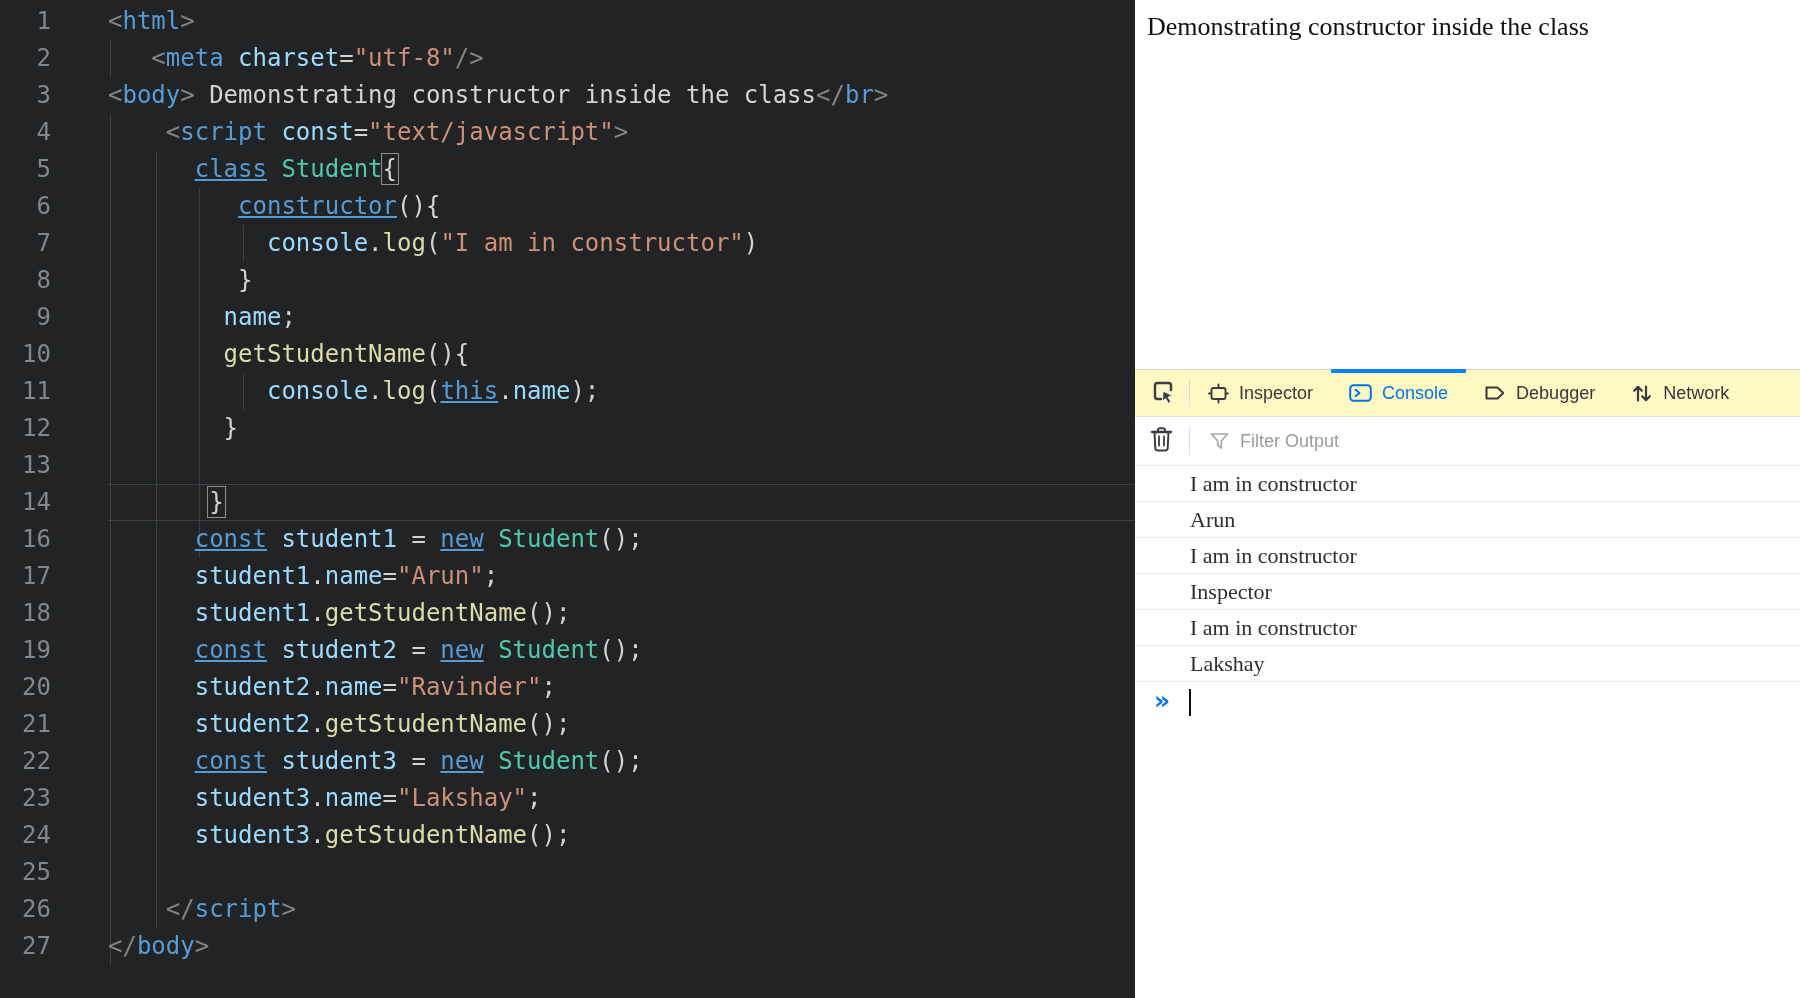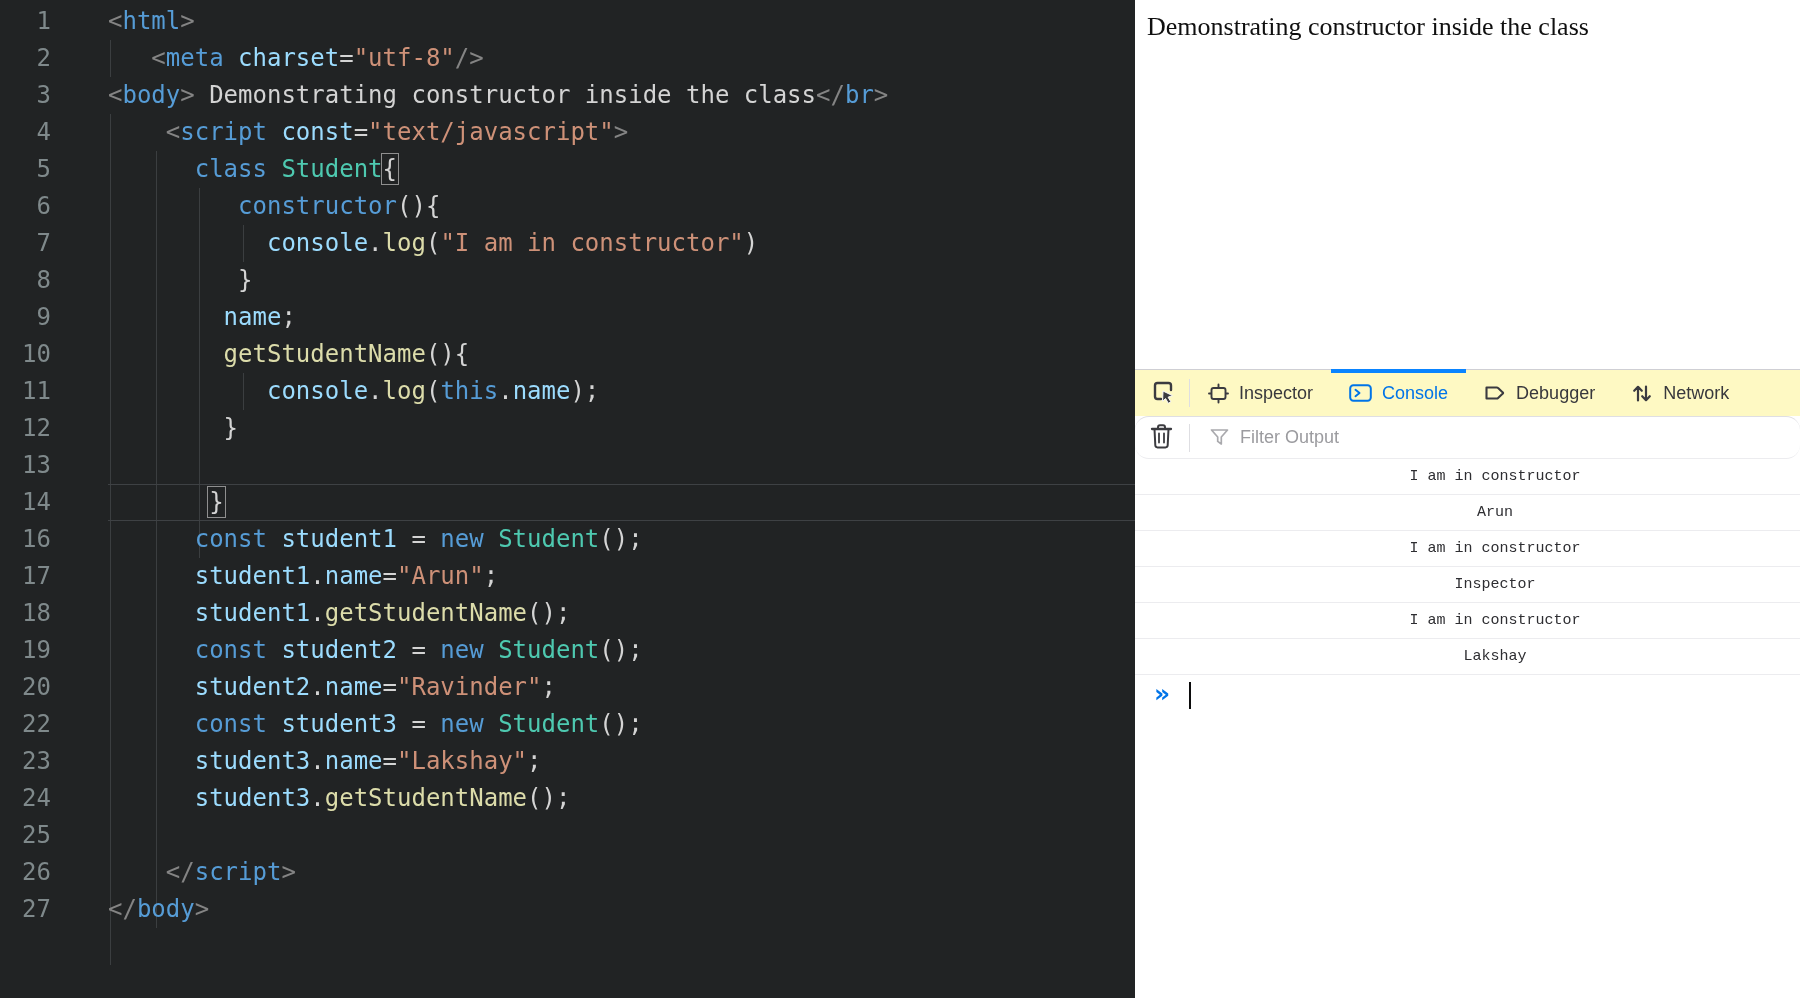--- a/index.html
+++ b/index.html
@@ -15,21 +15,21 @@
             border-top:1px solid var(--c-current-line,#3e4144);
             border-bottom:1px solid var(--c-current-line,#3e4144);box-sizing:border-box;z-index:0;}
   .code-lines{position:relative;z-index:1;padding-top:3px;
               font-family:"DejaVu Sans Mono",monospace;font-size:24px;line-height:37px;}
   .code-line{display:flex;height:37px;white-space:pre;}
   .ln{flex:none;width:51px;text-align:right;color:var(--c-gutter,#7f898b);user-select:none;}
   .lc{flex:1;padding-left:57px;}
   .tok-pun{color:var(--c-pun,#848484);}
   .tok-tag{color:var(--c-tag,#569cd6);}
   .tok-attr{color:var(--c-attr,#9cdcfe);}
-  .tok-kw{color:var(--c-kw,#569cd6);}
+  .tok-kw{color:var(--c-kw,#569cd6);text-decoration:underline;}
   .tok-cls{color:var(--c-cls,#4ec9b0);}
   .tok-fn{color:var(--c-fn,#dcdcaa);}
   .tok-var{color:var(--c-var,#9cdcfe);}
   .tok-str{color:var(--c-str,#ce9178);}
   .tok-plain{color:var(--c-plain,#d4d4d4);}
   .tok-match{color:var(--c-plain,#d4d4d4);outline:1px solid var(--c-match,#8f8f8f);outline-offset:1px;}
 
   
   .right{width:665px;height:998px;background:#fff;display:flex;flex-direction:column;flex:none;}
   .viewport{height:369px;flex:none;background:#fff;position:relative;}
@@ -39,31 +39,31 @@
   .tabbar{height:46px;flex:none;background:#fef9c3;display:flex;align-items:center;}
   .pick-btn{width:26px;height:26px;margin-left:15px;margin-right:13px;flex:none;background:none;
             border:none;padding:0;display:flex;align-items:center;justify-content:center;cursor:pointer;}
   .vsep{width:1px;height:28px;background:#dedee2;flex:none;}
   .tab{height:100%;display:flex;align-items:center;gap:10px;padding:0 18px;position:relative;
        font-size:18px;color:var(--c-tab-fg,#38383d);cursor:pointer;}
   .tab .ticon{display:flex;align-items:center;}
   .tab.active{color:var(--c-console-blue,#0074e8);}
   .tab.active::before{content:"";position:absolute;top:-1px;left:0;right:0;height:4px;
                       background:var(--c-accent,#0a84ff);}
-  .filterbar{height:43px;flex:none;background:#fff;border-top:1px solid #dfdfe3;
-             border-bottom:1px solid #ececef;display:flex;align-items:center;box-sizing:border-box;border-radius:14px;}
+  .filterbar{height:50px;flex:none;background:#fff;border-top:1px solid #dfdfe3;
+             border-bottom:1px solid #ececef;display:flex;align-items:center;box-sizing:border-box;}
   .trash-btn{margin-left:15px;margin-right:16px;background:none;border:none;padding:0;flex:none;
              display:flex;align-items:center;cursor:pointer;}
   .funnel{margin-left:20px;margin-right:9px;flex:none;display:flex;align-items:center;}
   .filter-input{flex:1;border:none;outline:none;background:transparent;font-size:18px;
                 color:#38383d;font-family:"Liberation Sans",sans-serif;}
   .filter-input::placeholder{color:var(--c-muted,#9b9b9f);}
 
-  .console-output{flex:none;font-family:Liberation Mono, monospace;font-size:15px;
-                  color:var(--c-row-fg,#2e2e32);text-align:center;}
+  .console-output{flex:none;font-family:Liberation Serif, serif;font-size:22px;
+                  color:var(--c-row-fg,#2e2e32);}
   .console-row{height:36px;line-height:35px;padding-left:55px;border-bottom:1px solid #ececef;
                box-sizing:border-box;white-space:pre;}
   .prompt-row{height:42px;position:relative;}
   .prompt-chevron{position:absolute;left:19px;top:4px;color:var(--c-console-blue,#0074e8);
                   font-size:25px;font-weight:bold;font-family:"DejaVu Sans",sans-serif;}
   .caret{position:absolute;left:54px;top:7px;width:2px;height:27px;background:#0c0c0d;}
 </style>
 </head>
 <body>
 
@@ -92,20 +92,21 @@
         <div class="code-line"><span class="ln">10</span><span class="lc"><span>        </span><span class="tok-fn">getStudentName</span><span class="tok-plain">(){</span></span></div>
         <div class="code-line"><span class="ln">11</span><span class="lc"><span>           </span><span class="tok-var">console</span><span class="tok-plain">.</span><span class="tok-fn">log</span><span class="tok-plain">(</span><span class="tok-kw">this</span><span class="tok-plain">.</span><span class="tok-var">name</span><span class="tok-plain">);</span></span></div>
         <div class="code-line"><span class="ln">12</span><span class="lc"><span>        </span><span class="tok-plain">}</span></span></div>
         <div class="code-line"><span class="ln">13</span><span class="lc"><span></span></span></div>
         <div class="code-line current"><span class="ln">14</span><span class="lc"><span>       </span><span class="tok-match">}</span></span></div>
         <div class="code-line"><span class="ln">16</span><span class="lc"><span>      </span><span class="tok-kw">const</span><span class="tok-plain"> </span><span class="tok-var">student1</span><span class="tok-plain"> = </span><span class="tok-kw">new</span><span class="tok-plain"> </span><span class="tok-cls">Student</span><span class="tok-plain">();</span></span></div>
         <div class="code-line"><span class="ln">17</span><span class="lc"><span>      </span><span class="tok-var">student1</span><span class="tok-plain">.</span><span class="tok-var">name</span><span class="tok-plain">=</span><span class="tok-str">"Arun"</span><span class="tok-plain">;</span></span></div>
         <div class="code-line"><span class="ln">18</span><span class="lc"><span>      </span><span class="tok-var">student1</span><span class="tok-plain">.</span><span class="tok-fn">getStudentName</span><span class="tok-plain">();</span></span></div>
         <div class="code-line"><span class="ln">19</span><span class="lc"><span>      </span><span class="tok-kw">const</span><span class="tok-plain"> </span><span class="tok-var">student2</span><span class="tok-plain"> = </span><span class="tok-kw">new</span><span class="tok-plain"> </span><span class="tok-cls">Student</span><span class="tok-plain">();</span></span></div>
         <div class="code-line"><span class="ln">20</span><span class="lc"><span>      </span><span class="tok-var">student2</span><span class="tok-plain">.</span><span class="tok-var">name</span><span class="tok-plain">=</span><span class="tok-str">"Ravinder"</span><span class="tok-plain">;</span></span></div>
+        <div class="code-line"><span class="ln">21</span><span class="lc"><span>      </span><span class="tok-var">student2</span><span class="tok-plain">.</span><span class="tok-fn">getStudentName</span><span class="tok-plain">();</span></span></div>
         <div class="code-line"><span class="ln">22</span><span class="lc"><span>      </span><span class="tok-kw">const</span><span class="tok-plain"> </span><span class="tok-var">student3</span><span class="tok-plain"> = </span><span class="tok-kw">new</span><span class="tok-plain"> </span><span class="tok-cls">Student</span><span class="tok-plain">();</span></span></div>
         <div class="code-line"><span class="ln">23</span><span class="lc"><span>      </span><span class="tok-var">student3</span><span class="tok-plain">.</span><span class="tok-var">name</span><span class="tok-plain">=</span><span class="tok-str">"Lakshay"</span><span class="tok-plain">;</span></span></div>
         <div class="code-line"><span class="ln">24</span><span class="lc"><span>      </span><span class="tok-var">student3</span><span class="tok-plain">.</span><span class="tok-fn">getStudentName</span><span class="tok-plain">();</span></span></div>
         <div class="code-line"><span class="ln">25</span><span class="lc"><span></span></span></div>
         <div class="code-line"><span class="ln">26</span><span class="lc"><span>    </span><span class="tok-pun">&lt;/</span><span class="tok-tag">script</span><span class="tok-pun">&gt;</span></span></div>
         <div class="code-line"><span class="ln">27</span><span class="lc"><span></span><span class="tok-pun">&lt;/</span><span class="tok-tag">body</span><span class="tok-pun">&gt;</span></span></div>
       </div>
   </div>
 
   <div class="right">

